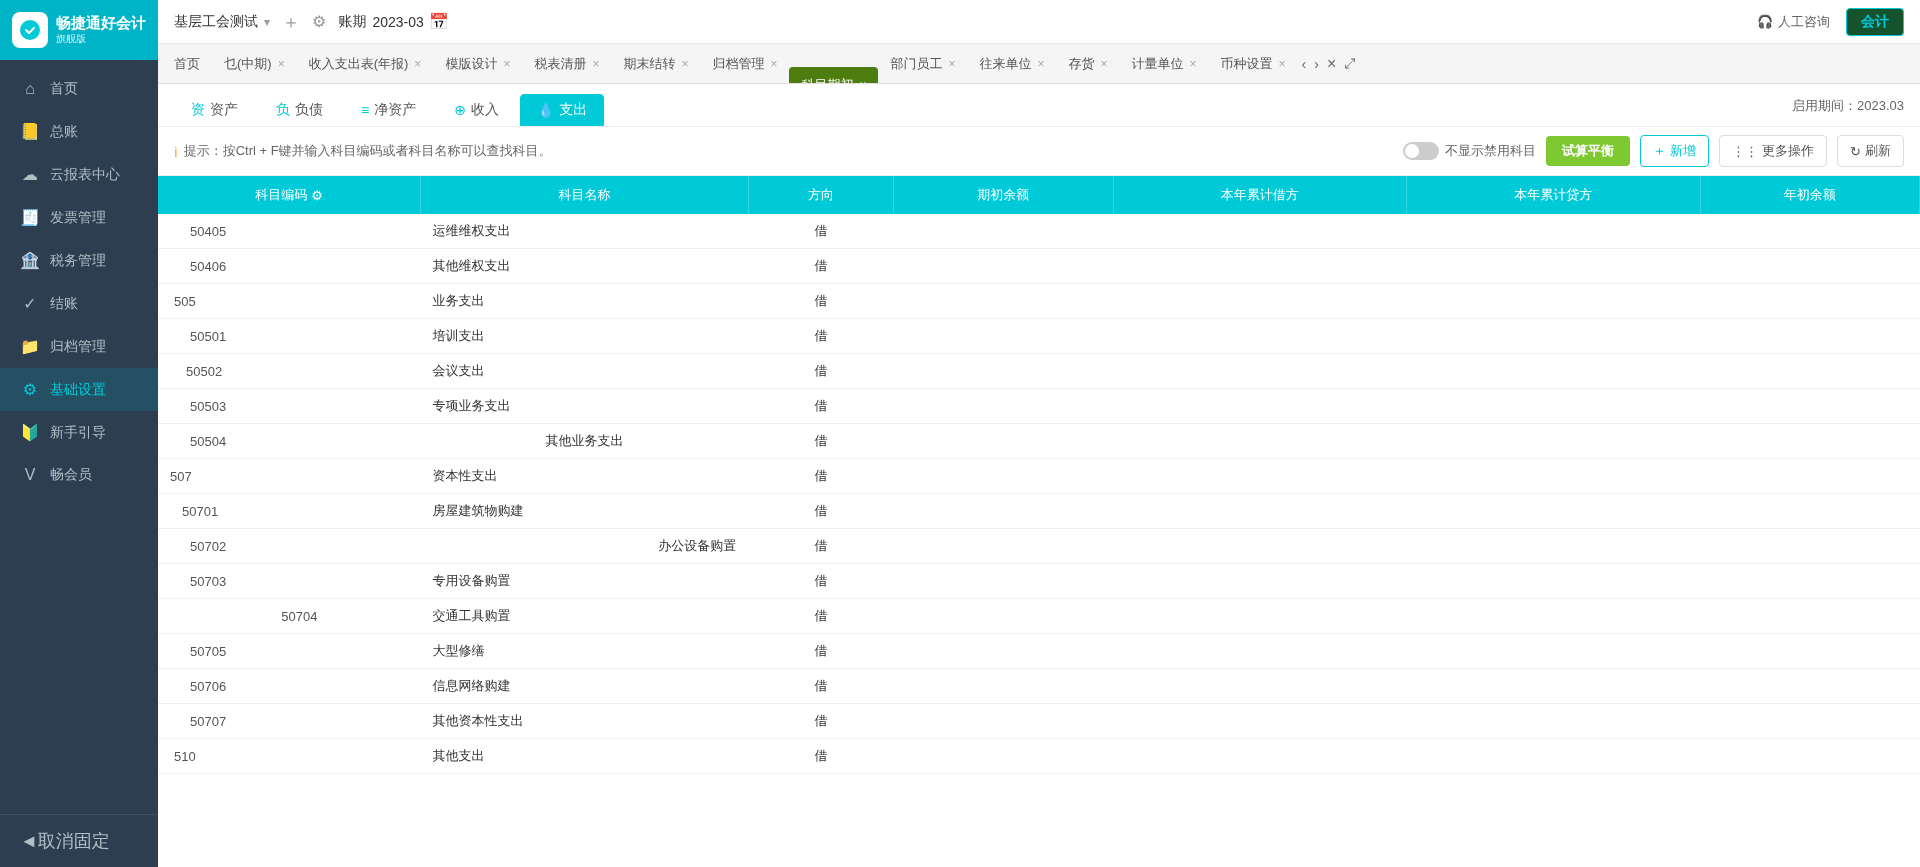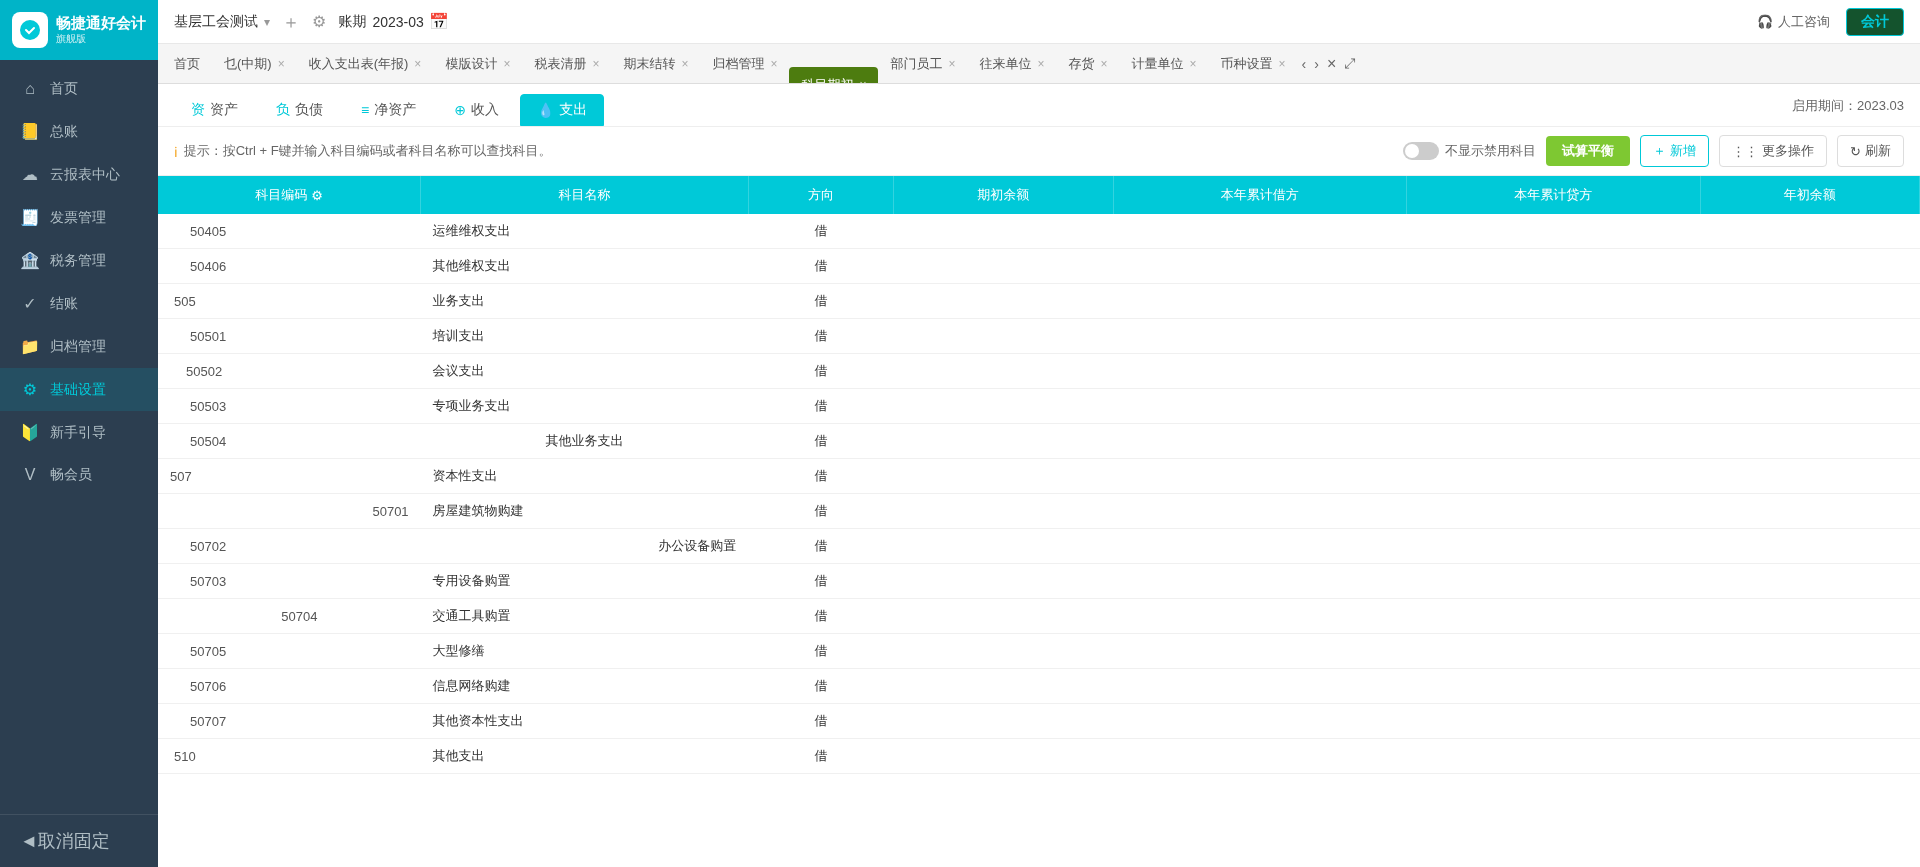--- a/index.html
+++ b/index.html
@@ -360,21 +360,21 @@
             <tr>
       <td style="text-align:left;">507</td>
       <td style="text-align:left;">资本性支出</td>
       <td>借</td>
       <td></td>
       <td></td>
       <td></td>
       <td></td>
     </tr>
             <tr>
-      <td style="padding-left:24px; text-align:right;">50701</td>
+      <td style="padding-left:24px; text-align:left;">50701</td>
       <td style="text-align:left;">房屋建筑物购建</td>
       <td>借</td>
       <td></td>
       <td></td>
       <td></td>
       <td></td>
     </tr>
             <tr>
       <td style="padding-left:32px; text-align:left;">50702</td>
       <td style="text-align:right;font-family:Liberation Mono, monospace;">办公设备购置</td>

